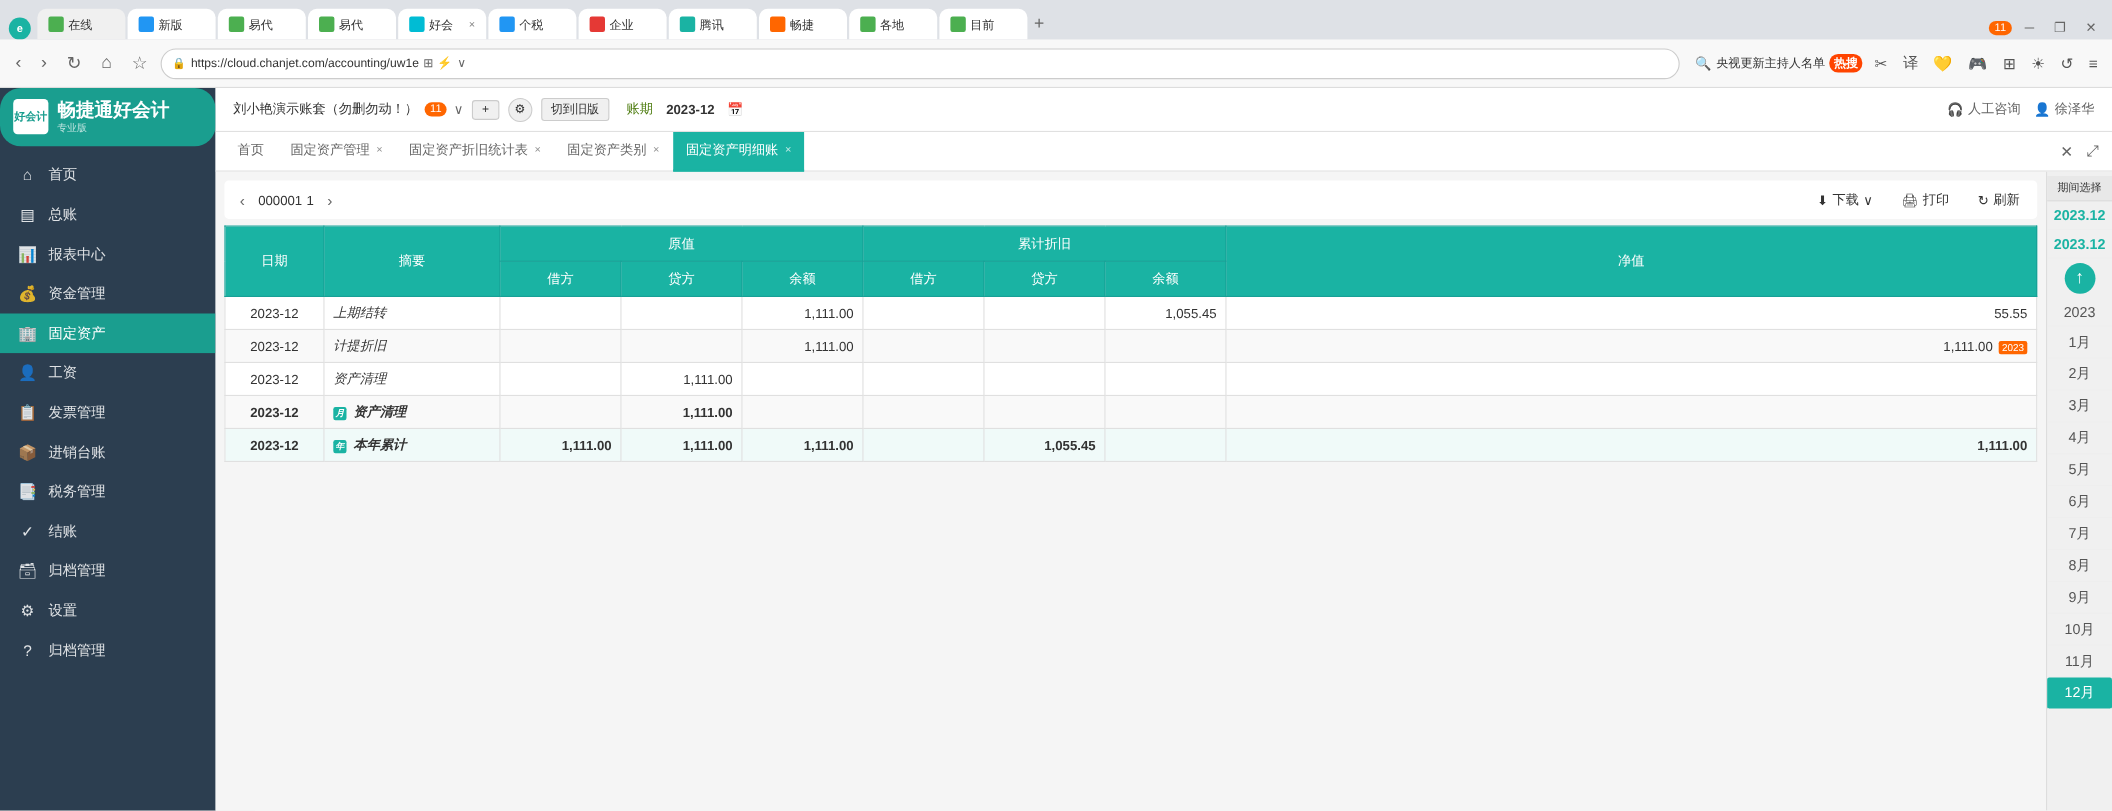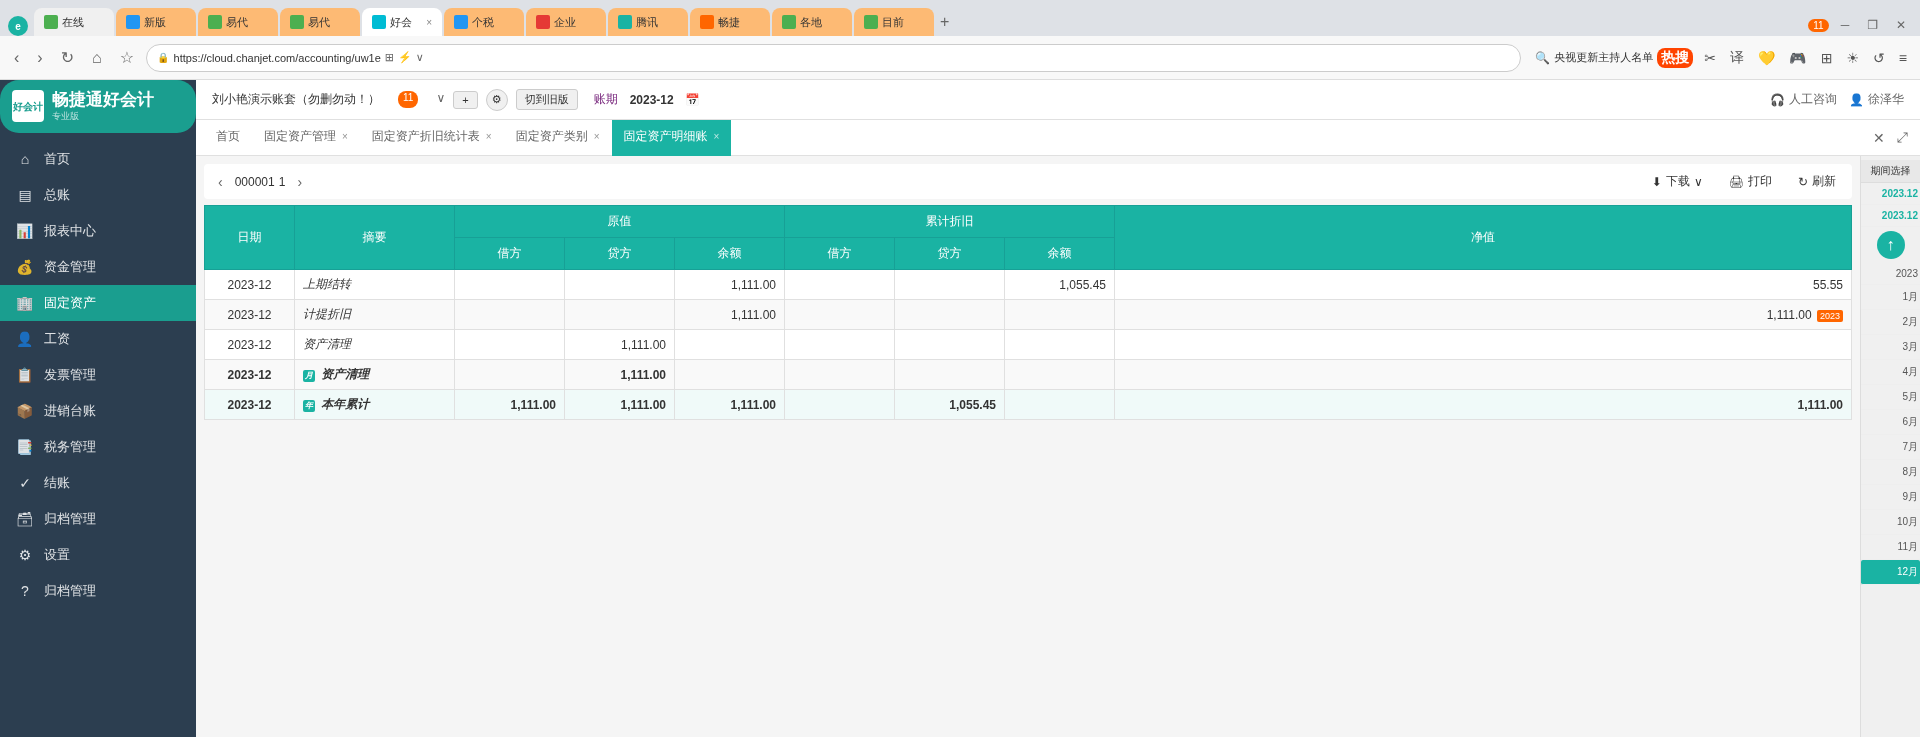--- a/index.html
+++ b/index.html
@@ -1,29 +1,29 @@
 <!DOCTYPE html>
 <html><head>
   <meta charset="utf-8">
   <style>
     * { box-sizing: border-box; margin: 0; padding: 0; }
     body { font-family: 'Microsoft YaHei', Arial, sans-serif; font-size: 12px; background: #f0f0f0; overflow: hidden; width: 1920px; height: 737px; }
     .tab-bar { display: flex; align-items: flex-end; height: 36px; background: #dee1e6; padding: 0 8px; gap: 2px; overflow: hidden; }
-    .tab { display: flex; align-items: center; height: 28px; padding: 0 10px; border-radius: 8px 8px 0 0; background: #fdba74; font-size: 11px; color: #333; gap: 4px; min-width: 80px; max-width: 160px; white-space: nowrap; overflow: hidden; }
+    .tab { display: flex; align-items: center; height: 28px; padding: 0 10px; border-radius: 8px 8px 0 0; background: #ffffff; font-size: 11px; color: #333; gap: 4px; min-width: 80px; max-width: 160px; white-space: nowrap; overflow: hidden; }
     .tab.active { background: #fff; color: #333; }
     .tab .tab-icon { width: 14px; height: 14px; border-radius: 2px; flex-shrink: 0; }
     .tab .close-btn { margin-left: auto; opacity: 0.6; font-size: 10px; cursor: pointer; flex-shrink: 0; }
     .tab-add { background: none; border: none; font-size: 16px; color: #666; cursor: pointer; padding: 0 4px; height: 28px; }
 
     .browser-nav { background: #f8f8f8; height: 44px; display: flex; align-items: center; padding: 0 8px; gap: 6px; border-bottom: 1px solid #ddd; }
     .nav-btn { background: none; border: none; cursor: pointer; color: #666; font-size: 16px; padding: 4px 6px; border-radius: 4px; }
     .address-bar { flex: 1; height: 28px; border: 1px solid #ccc; border-radius: 14px; display: flex; align-items: center; padding: 0 10px; background: #fff; font-size: 11px; color: #333; gap: 4px; }
     .address-bar .lock { color: #4CAF50; font-size: 10px; }
     .search-bar { display: flex; align-items: center; gap: 4px; margin-left: 8px; }
-    .hot-badge { background: #ff4400; color: #fff; font-size: 14px; padding: 1px 4px; border-radius: 8px; font-weight: bold; }
+    .hot-badge { background: #ff4400; color: #fff; font-size: 11px; padding: 1px 4px; border-radius: 8px; font-weight: bold; }
     .browser-tools { display: flex; gap: 4px; align-items: center; }
     .tool-btn { background: none; border: none; cursor: pointer; font-size: 14px; color: #555; padding: 2px 5px; }
 
     
     .app-container { display: flex; height: calc(737px - 36px - 44px); }
 
     
     .sidebar { width: 196px; background: #2c3e50; display: flex; flex-direction: column; color: #fff; flex-shrink: 0; }
     .sidebar-header { background: #1a9e8f; padding: 10px 12px; display: flex; align-items: flex-start; gap: 8px; border-radius: 19px; }
     .sidebar-logo { width: 32px; height: 32px; background: #fff; border-radius: 4px; display: flex; align-items: center; justify-content: center; }
@@ -33,21 +33,21 @@
     .sidebar-nav { flex: 1; padding: 8px 0; overflow-y: auto; }
     .nav-item { display: flex; align-items: center; gap: 10px; padding: 9px 16px; cursor: pointer; color: rgba(255,255,255,0.85); font-size: 13px; transition: background 0.2s; }
     .nav-item.active { background: #1a9e8f; color: #fff; }
     .nav-icon { width: 18px; height: 18px; display: flex; align-items: center; justify-content: center; font-size: 14px; flex-shrink: 0; }
 
     
     .main-content { flex: 1; display: flex; flex-direction: column; background: #f5f5f5; overflow: hidden; }
 
     
     .app-header { background: #fff; border-bottom: 1px solid #e0e0e0; padding: 0 16px; display: flex; align-items: center; height: 40px; gap: 8px; }
-    .account-info { display: flex; gap: 18px; font-size: 12px; color: #333; }
+    .account-info { display: flex; align-items: center; gap: 6px; font-size: 12px; color: #333; }
     .account-badge { background: #ff6600; color: #fff; font-size: 10px; padding: 1px 5px; border-radius: 8px; }
     .btn-switch { background: #f0f0f0; border: 1px solid #ccc; border-radius: 3px; padding: 2px 8px; font-size: 11px; cursor: pointer; color: #333; }
     .header-right { margin-left: auto; display: flex; align-items: center; gap: 12px; font-size: 12px; color: #666; }
     .user-info { display: flex; align-items: center; gap: 4px; }
 
     
     .page-tabs { background: #fff; border-bottom: 1px solid #e0e0e0; display: flex; align-items: center; padding: 0 8px; height: 36px; gap: 0; }
     .page-tab { display: flex; align-items: center; gap: 4px; padding: 0 12px; height: 36px; font-size: 12px; color: #666; cursor: pointer; border-bottom: 2px solid transparent; white-space: nowrap; }
     .page-tab.active { color: #fff; background: #1ab3a3; border-bottom: 2px solid #1ab3a3; }
     .page-tab .tab-close { font-size: 10px; opacity: 0.7; margin-left: 2px; }
@@ -71,21 +71,21 @@
     .ledger-table td { text-align: center; padding: 6px 8px; border: 1px solid #e0e0e0; color: #333; }
     .ledger-table tr:nth-child(even) td { background: #f9f9f9; }
     .ledger-table td.text-left { text-align: left; font-style: italic; }
     .ledger-table td.text-right { text-align: right; }
     .ledger-table .summary-row td { background: #f0faf9; font-weight: bold; }
     .row-icon { display: inline-block; width: 12px; height: 12px; background: #1ab3a3; color: #fff; font-size: 8px; border-radius: 2px; text-align: center; line-height: 12px; margin-right: 3px; }
 
     
     .right-panel { width: 60px; background: #f0f0f0; border-left: 1px solid #ddd; display: flex; flex-direction: column; align-items: center; padding-top: 4px; font-size: 11px; color: #333; overflow: hidden; }
     .period-header { writing-mode: horizontal-tb; font-size: 10px; color: #333; padding: 4px 2px; text-align: center; width: 100%; background: #e8e8e8; border-bottom: 1px solid #ddd; }
-    .period-item { width: 100%; text-align: right; padding: 5px 2px; font-size: 10px; color: #555; cursor: pointer; border-bottom: 1px solid #eee; }
+    .period-item { width: 100%; text-align: center; padding: 5px 2px; font-size: 13px; color: #555; cursor: pointer; border-bottom: 1px solid #eee; }
     .period-item.active { background: #1ab3a3; color: #fff; border-radius: 2px; }
     .period-item.highlight { color: #1ab3a3; font-weight: bold; }
     .period-up { width: 28px; height: 28px; background: #1ab3a3; border-radius: 50%; display: flex; align-items: center; justify-content: center; color: #fff; font-size: 16px; cursor: pointer; margin: 4px auto; }
   </style>
 </head>
 <body>
 
 <div class="tab-bar">
 
   <div style="width:20px;height:20px;background:#1ab3a3;border-radius:50%;display:flex;align-items:center;justify-content:center;margin-right:4px;flex-shrink:0;">
@@ -248,21 +248,21 @@
 
     <div class="app-header">
       <div class="account-info">
         <span>刘小艳演示账套（勿删勿动！）</span>
         <span class="account-badge">11</span>
         <span style="color:#666;">∨</span>
       </div>
       <button class="btn-switch">+</button>
       <button class="btn-switch" style="border-radius:50%;width:22px;height:22px;padding:0;display:flex;align-items:center;justify-content:center;">⚙</button>
       <button class="btn-switch">切到旧版</button>
-      <span style="color:#701a75;margin-left:8px;">账期</span>
+      <span style="color:#4d7c0f;margin-left:8px;">账期</span>
       <span style="color:#333;font-weight:bold;margin-left:4px;">2023-12</span>
       <span style="color:#1ab3a3;margin-left:4px;cursor:pointer;">📅</span>
       <div class="header-right">
         <div class="user-info">
           <span>🎧</span>
           <span>人工咨询</span>
         </div>
         <div class="user-info">
           <span>👤</span>
           <span>徐泽华</span>

